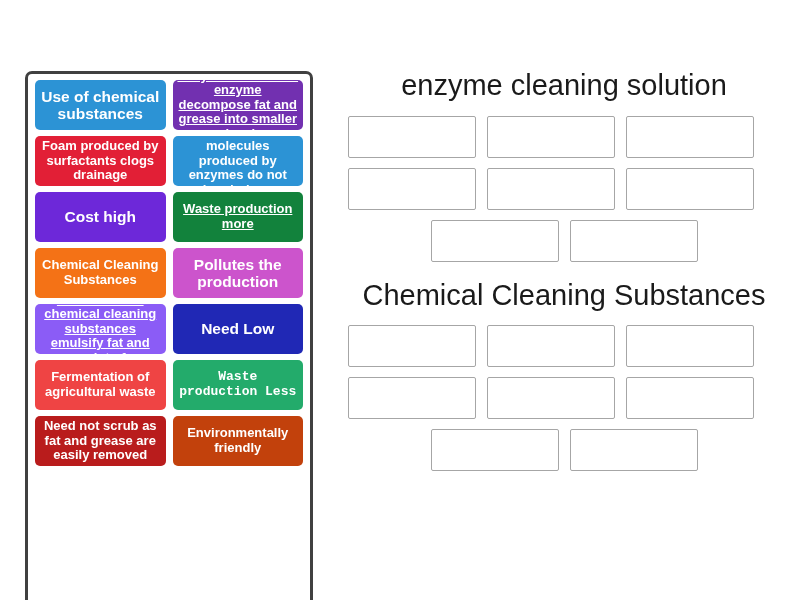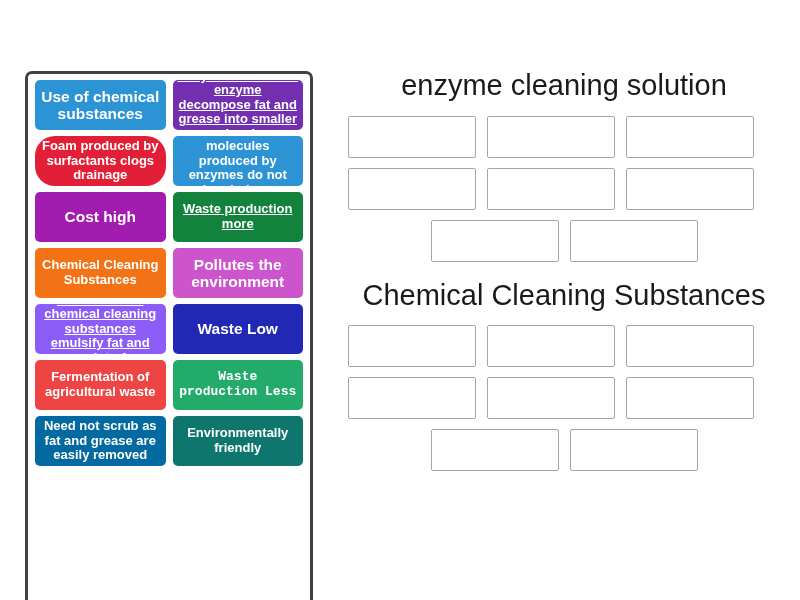--- a/index.html
+++ b/index.html
@@ -92,32 +92,32 @@
   }
   .group-2 .group-title { margin-bottom: 13px; }
 </style>
 </head>
 <body>
 
 <div id="tile-tray">
   <div class="tile-grid">
       <div class="tile sz-lg" style="background: rgb(44, 147, 213);">Use of chemical substances</div>
       <div class="tile sz-sm" style="background: rgb(114, 48, 176);">Enzymes in the eco enzyme decompose fat and grease into smaller molecules</div>
-      <div class="tile sz-md" style="background: rgb(226, 31, 54); border-radius: 20px;">Foam produced by surfactants clogs drainage</div>
+      <div class="tile sz-md" style="background: rgb(226, 31, 54);">Foam produced by surfactants clogs drainage</div>
       <div class="tile sz-md" style="background: rgb(44, 147, 213);">The small molecules produced by enzymes do not clog drainage</div>
-      <div class="tile sz-lg" style="background: #a21caf;">Cost high</div>
+      <div class="tile sz-lg" style="background: #6d28d9;">Cost high</div>
       <div class="tile sz-md" style="background: rgb(18, 130, 60); text-decoration: underline;">Waste production more</div>
       <div class="tile sz-md" style="background: rgb(244, 114, 22);">Chemical Cleaning Substances</div>
-      <div class="tile sz-lg" style="background: rgb(204, 84, 204);">Pollutes the environment</div>
+      <div class="tile sz-lg" style="background: rgb(204, 84, 204);">Pollutes the production</div>
       <div class="tile sz-sm" style="background: #8b5cf6;">Surfactants in chemical cleaning substances emulsify fat and grease into foam</div>
-      <div class="tile sz-lg" style="background: rgb(32, 40, 181);">Waste Low</div>
+      <div class="tile sz-lg" style="background: rgb(32, 40, 181);">Need Low</div>
       <div class="tile sz-md" style="background: #ef4444;">Fermentation of agricultural waste</div>
       <div class="tile sz-md" style="background: rgb(35, 171, 107); font-family: Liberation Mono, monospace;">Waste production Less</div>
-      <div class="tile sz-md" style="background: #0369a1; text-align: center;">Need not scrub as fat and grease are easily removed</div>
-      <div class="tile sz-md" style="background: #0f766e;">Environmentally friendly</div>
+      <div class="tile sz-md" style="background: #b91c1c; text-align: center;">Need not scrub as fat and grease are easily removed</div>
+      <div class="tile sz-md" style="background: #c2410c;">Environmentally friendly</div>
       <div class="tile sz-md blank"></div>
     </div>
 </div>
 
 <div id="drop-area">
     <div class="group group-1">
       <div class="group-title">enzyme cleaning solution</div>
       <div class="slot-rows">
         <div class="slot-row">
           <div class="slot"></div>

